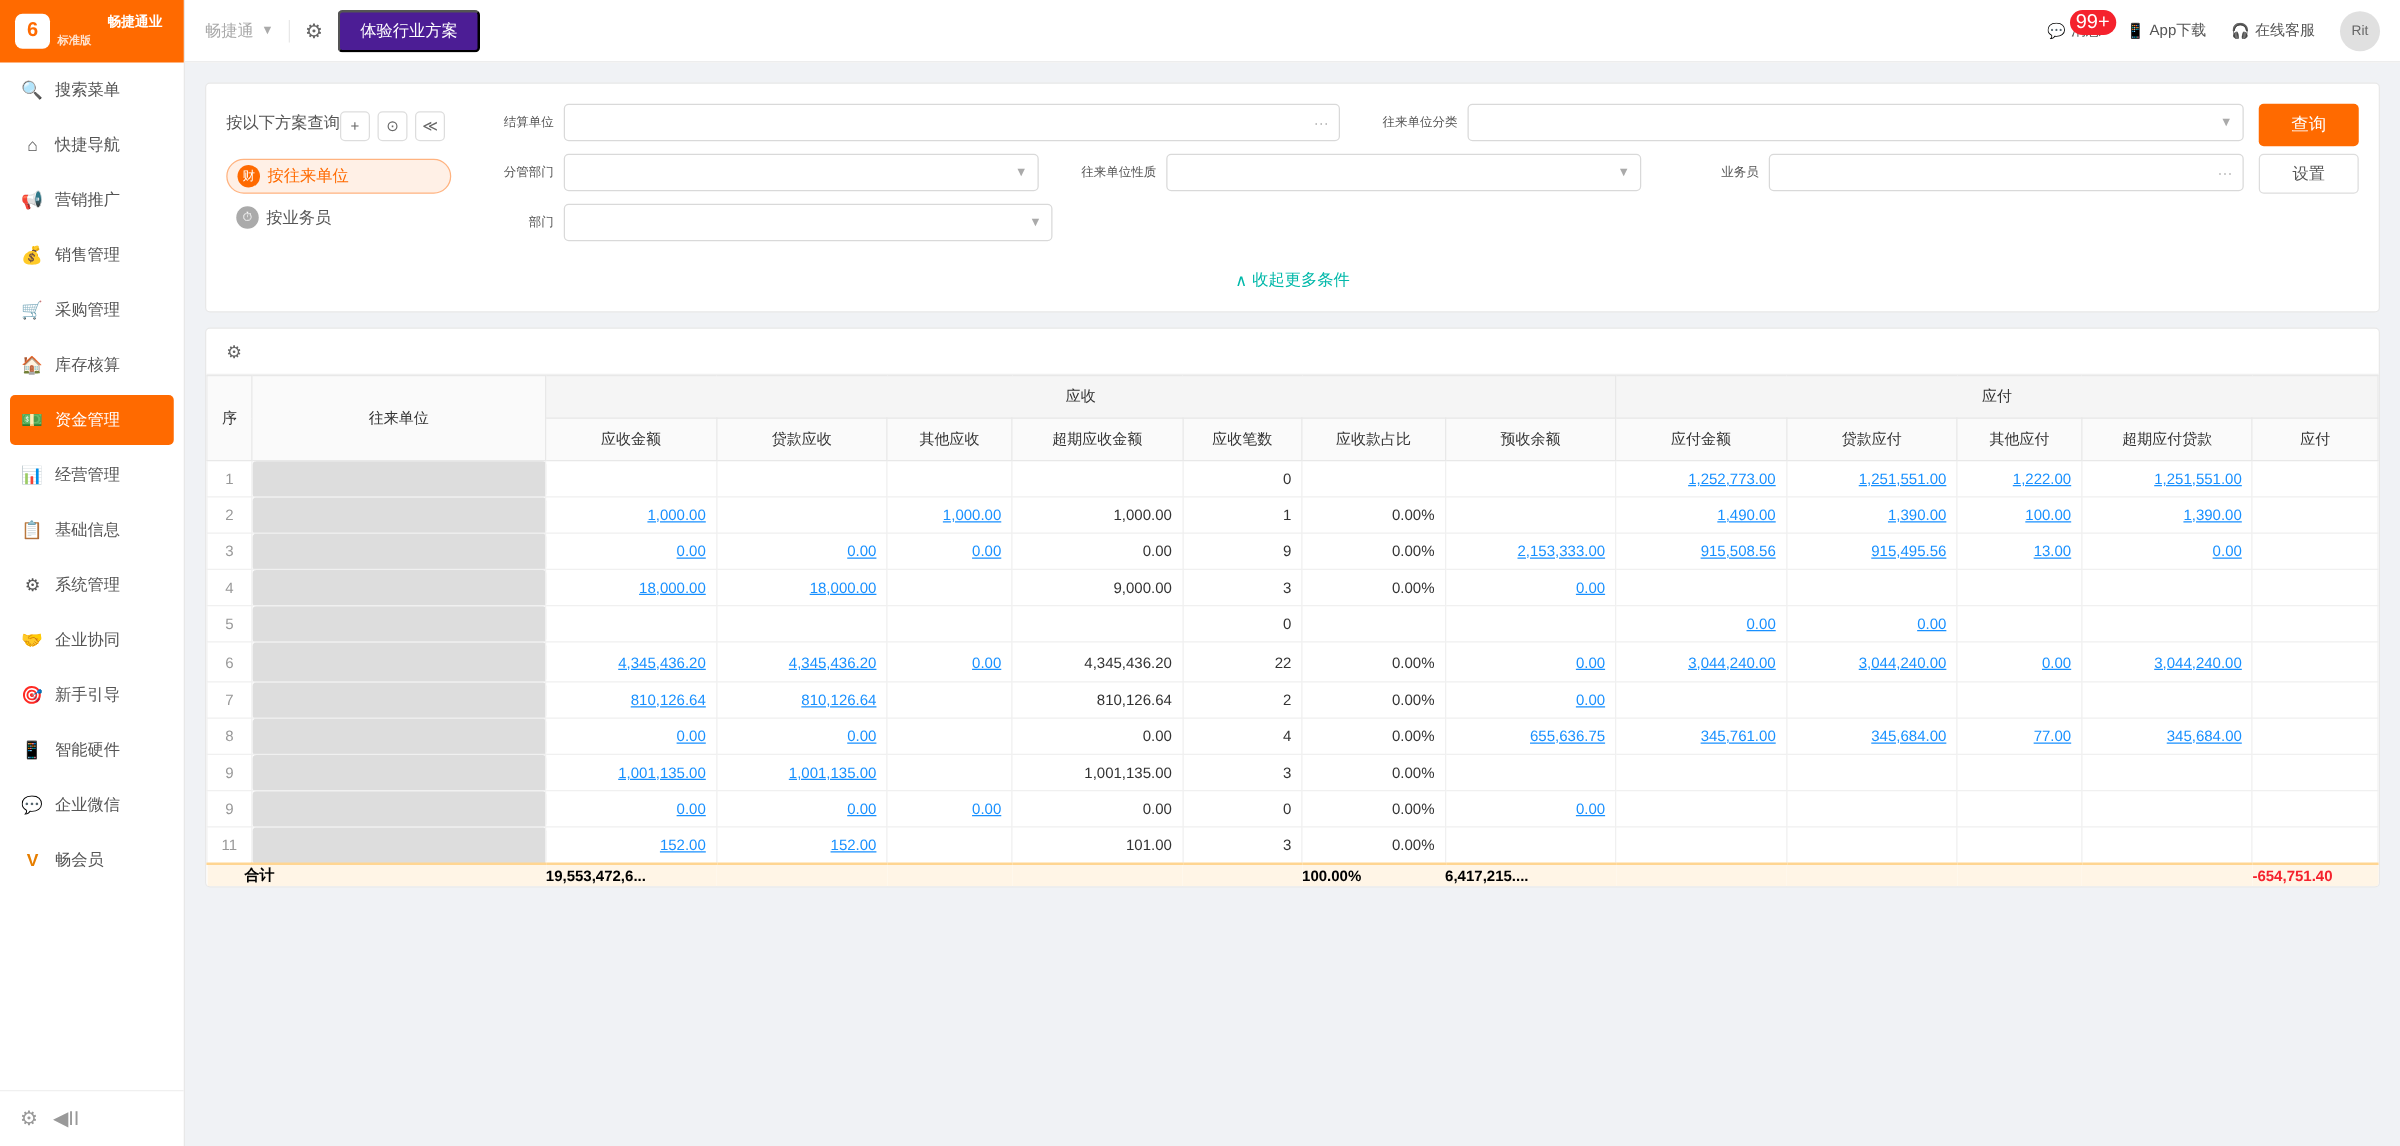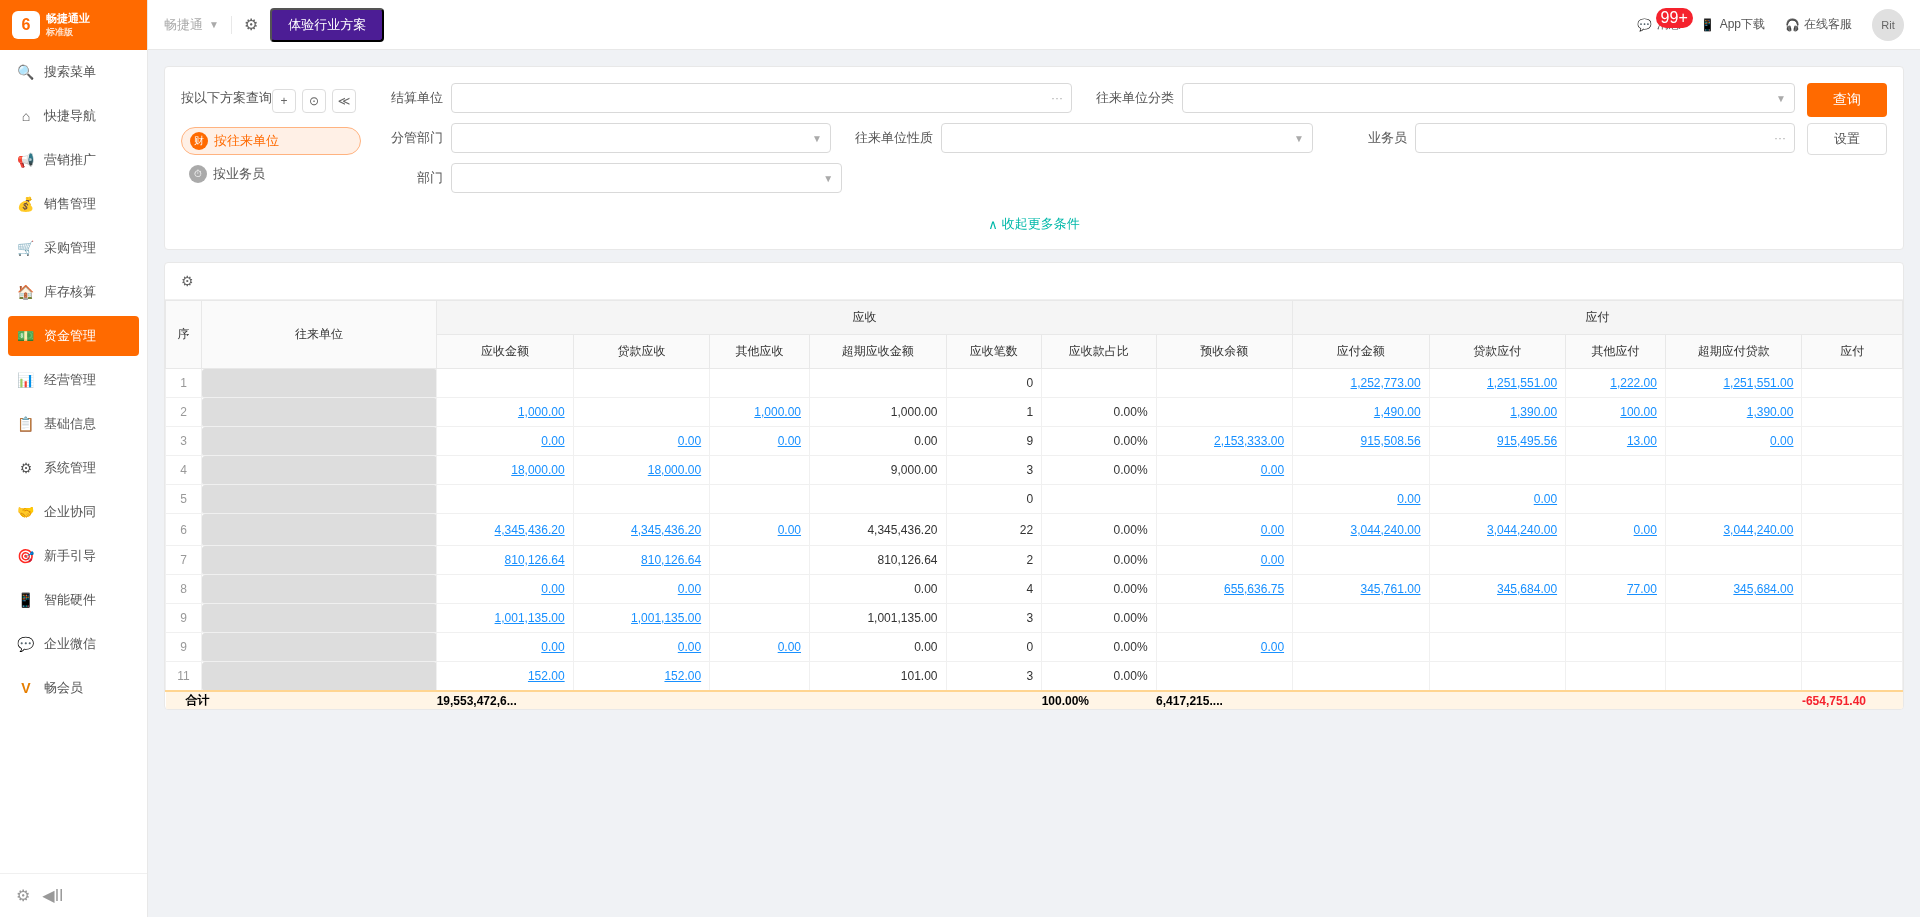--- a/index.html
+++ b/index.html
@@ -14,21 +14,21 @@
     }
     .sidebar-logo {
       height: 50px; background: #ff6a00; display: flex; align-items: center; padding: 0 12px;
       color: white; font-size: 14px; font-weight: bold;
     }
     .sidebar-logo .logo-icon {
       width: 28px; height: 28px; background: #fff; border-radius: 6px;
       display: flex; align-items: center; justify-content: center;
       color: #ff6a00; font-size: 16px; font-weight: 900; margin-right: 6px;
     }
-    .sidebar-logo .logo-text { font-size: 11px; line-height: 1.3; }
+    .sidebar-logo .logo-text { font-size: 11px; line-height: 1.3; margin-left: 40px; }
     .sidebar-logo .logo-sub { font-size: 9px; opacity: 0.8; }
     .sidebar-item {
       display: flex; align-items: center; padding: 12px 16px; cursor: pointer;
       color: #555; font-size: 13px; transition: background 0.2s;
     }
     .sidebar-item.active { background: #ff6a00; color: white; border-radius: 4px; margin: 2px 8px; padding: 10px 8px; }
     .sidebar-item .si-icon { width: 20px; height: 20px; margin-right: 8px; display: flex; align-items: center; justify-content: center; font-size: 14px; }
     .sidebar-bottom {
       margin-top: auto; display: flex; align-items: center; padding: 12px 16px;
       border-top: 1px solid #f0f0f0; gap: 12px;
@@ -121,21 +121,21 @@
       padding: 4px 8px; border-radius: 20px; font-size: 13px;
     }
     .filter-option.active { background: #fff0e6; color: #ff6a00; border: 1px solid #ffb380; }
     .filter-option.inactive { color: #555; }
     .filter-option-icon {
       width: 18px; height: 18px; border-radius: 50%; background: #ff6a00;
       display: flex; align-items: center; justify-content: center; color: white; font-size: 10px;
     }
     .filter-option-icon.gray { background: #aaa; }
     .filter-field { display: flex; align-items: center; gap: 8px; }
-    .filter-field-label { color: #555; font-size: 13px; white-space: nowrap; min-width: 70px; text-align: right; }
+    .filter-field-label { color: #555; font-size: 10px; white-space: nowrap; min-width: 70px; text-align: right; }
     .filter-input {
       flex: 1; height: 30px; border: 1px solid #d9d9d9; border-radius: 4px;
       padding: 0 8px; font-size: 12px; color: #333; background: #fff;
       display: flex; align-items: center; justify-content: space-between;
     }
     .filter-input .dots { color: #aaa; }
     .filter-input .chevron { color: #aaa; font-size: 10px; }
 
     .filter-row { display: flex; gap: 24px; margin-bottom: 10px; align-items: center; }
     .filter-collapse { text-align: center; margin-top: 8px; }
@@ -590,21 +590,21 @@
               <td class=""></td>
               <td class=""></td>
               <td class=""></td>
               <td class=""></td>
               <td class=""></td>
               <td class=""></td>
             </tr>
           </tbody>
         <tfoot>
           <tr class="tfoot-row">
-            <td colspan="2" style="text-align:left;padding-left:20px;font-weight:bold;">合计</td>
+            <td colspan="2" style="text-align:left;padding-left:30px;font-weight:bold;">合计</td>
             <td class="num">19,553,472,6...</td>
             <td></td>
             <td></td>
             <td></td>
             <td></td>
             <td class="num">100.00%</td>
             <td class="num">6,417,215....</td>
             <td></td>
             <td></td>
             <td></td>

